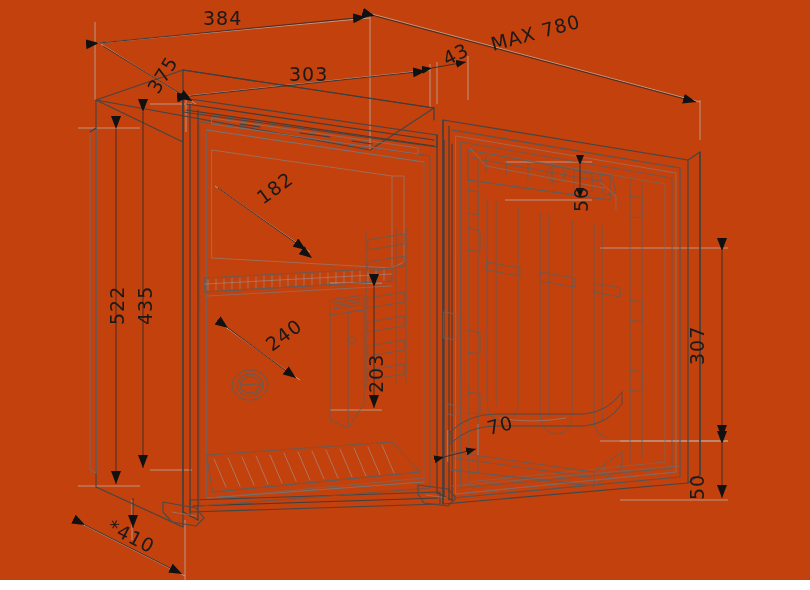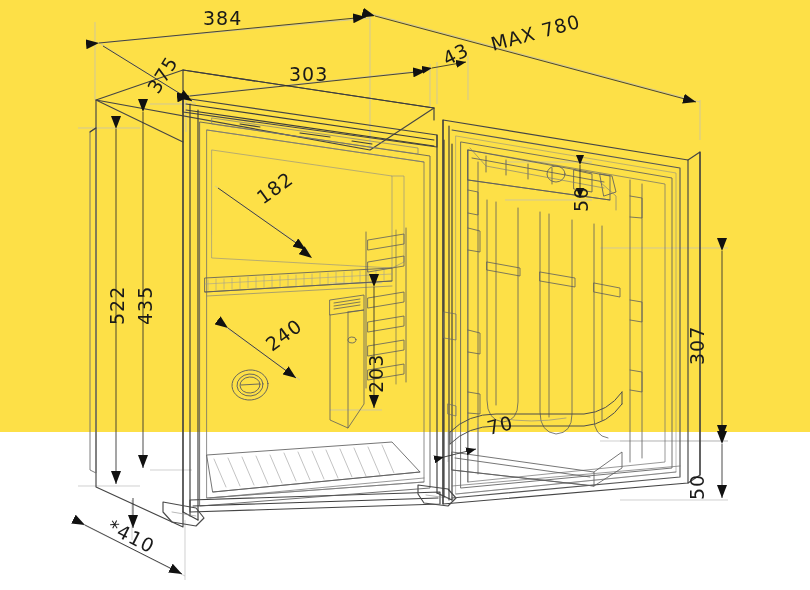--- a/index.html
+++ b/index.html
@@ -1,18 +1,18 @@
 <!DOCTYPE html>
 <html><head>
 <meta charset="utf-8">
 <style>
   html,body{margin:0;padding:0;background:#ffffff;}
   body{width:810px;height:590px;overflow:hidden;
        font-family:"DejaVu Sans","Liberation Sans",sans-serif;}
-  #stage{position:relative;width:810px;height:432px;background:#fde047;}
+  #stage{position:relative;width:810px;height:580px;background:#c2410c;}
   svg{display:block;}
   .dimtext{font-family:"DejaVu Sans","Liberation Sans",sans-serif;
            font-size:19px;fill:#1a1a1a;letter-spacing:1px;}
 </style>
 </head>
 <body>
 
 <div id="stage">
 <svg width="810" height="590" viewBox="0 0 810 590" xmlns="http://www.w3.org/2000/svg">
 

